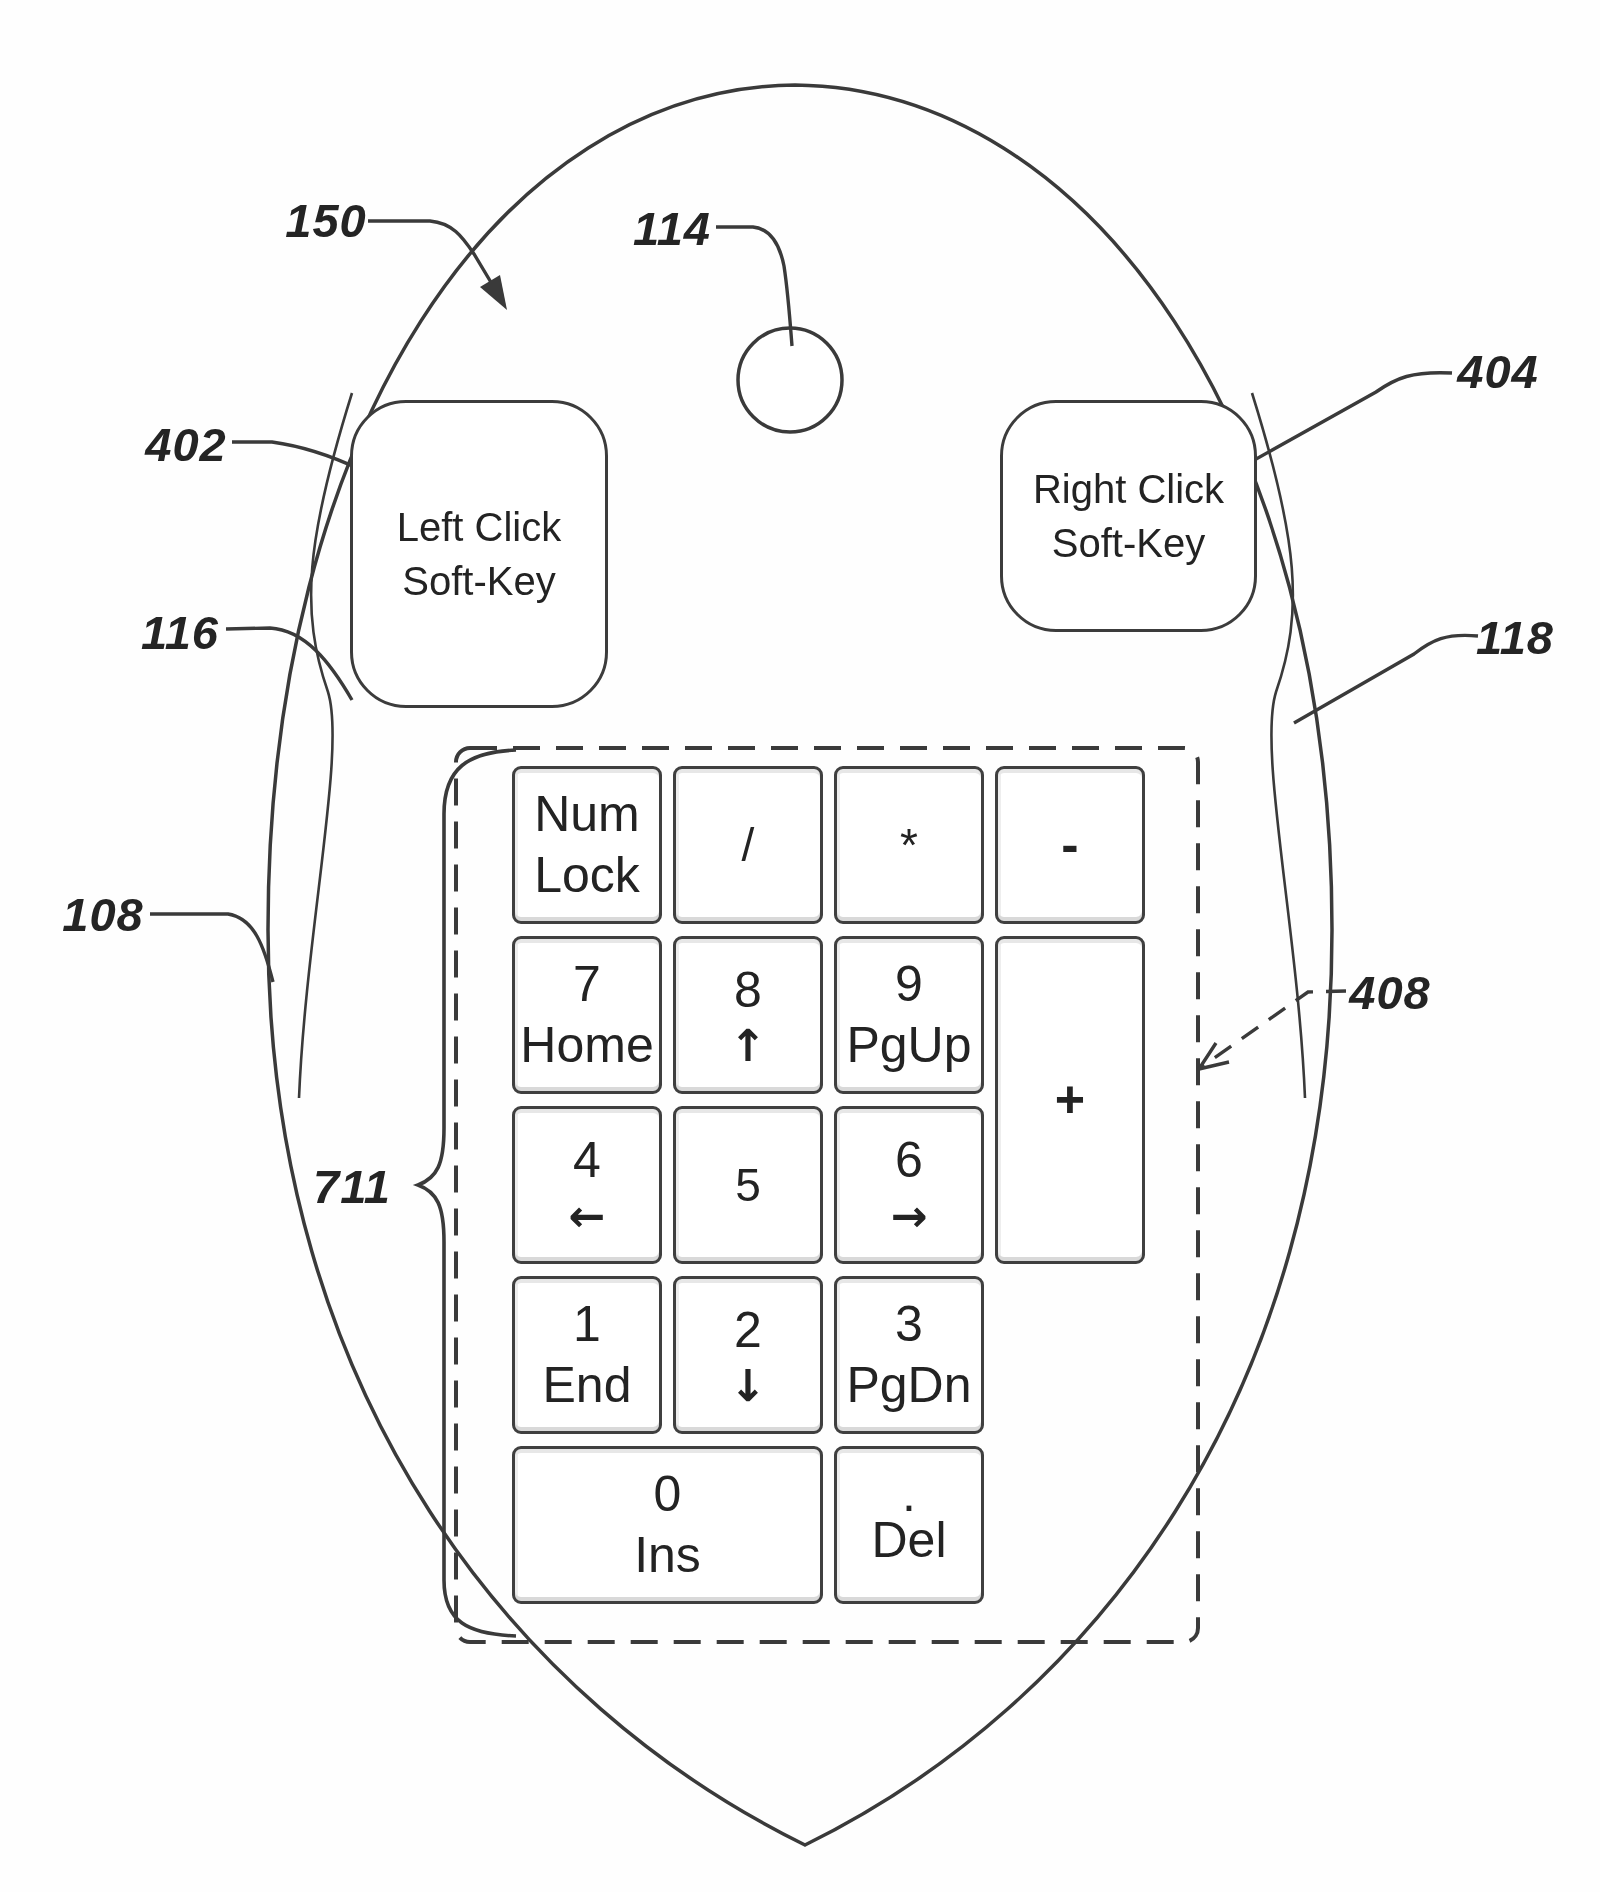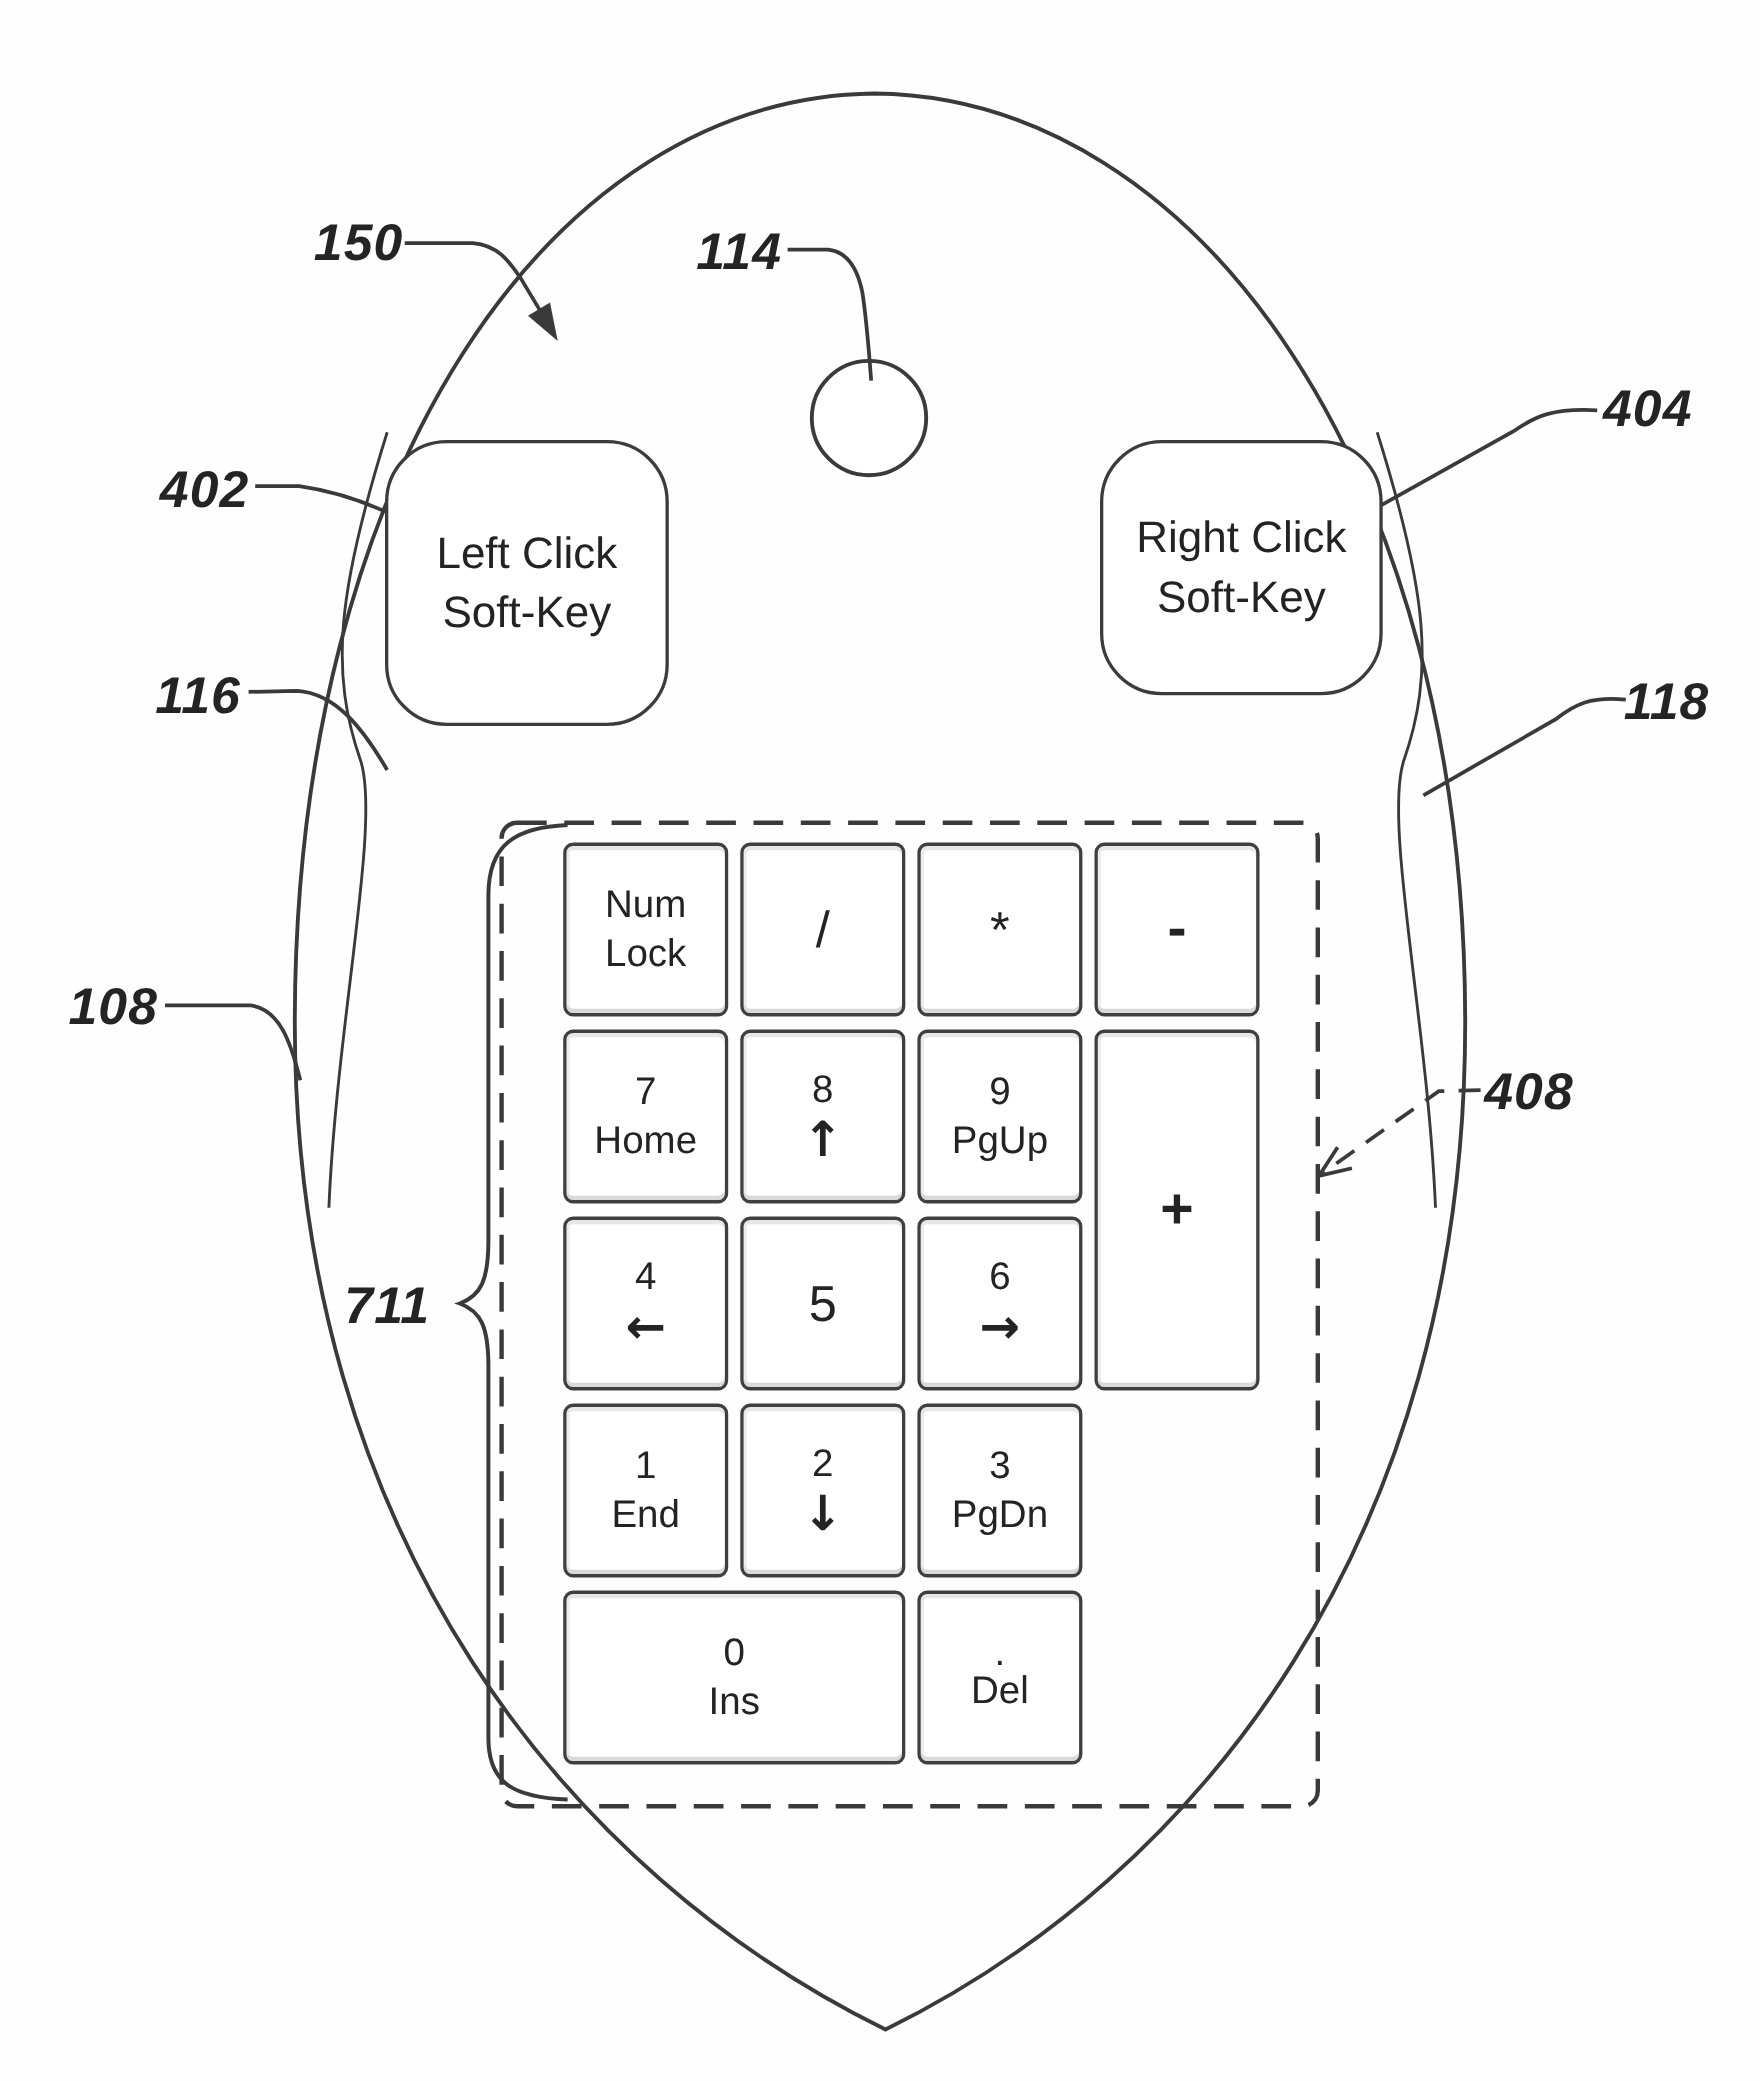--- a/index.html
+++ b/index.html
@@ -22,21 +22,21 @@
     text-align:center;font-size:40px;line-height:1.35;color:#232323;
   }
 
   .key{
     position:absolute;box-sizing:border-box;background:#fff;
     border:3px solid #3f3f3f;border-radius:9px;
     box-shadow:inset 0 4px 0 #e7e7e7, inset 0 -4px 0 #d9d9d9, inset 3px 0 0 #eee;
     display:flex;flex-direction:column;align-items:center;justify-content:center;
     text-align:center;color:#232323;gap:4px;
   }
-  .key .k-line{display:block;font-size:35px;line-height:1.15;}
+  .key .k-line{display:block;font-size:50px;line-height:1.15;}
   .key .k-big{font-size:46px;}
   .key .k-sym{font-size:52px;font-weight:700;}
   .key .k-arrow{font-family:"DejaVu Sans",sans-serif;font-size:44px;font-weight:700;line-height:1;}
 </style>
 </head>
 <body>
 
 <div id="stage">
 
   <svg id="lines" viewBox="0 0 1600 1892">
@@ -75,21 +75,21 @@
   <div class="ref-label" style="left:326px;top:220px">150</div>
   <div class="ref-label" style="left:672px;top:228px">114</div>
   <div class="ref-label" style="left:186px;top:444px">402</div>
   <div class="ref-label" style="left:1498px;top:371px">404</div>
   <div class="ref-label" style="left:180px;top:632px">116</div>
   <div class="ref-label" style="left:1515px;top:637px">118</div>
   <div class="ref-label" style="left:103px;top:914px">108</div>
   <div class="ref-label" style="left:352px;top:1186px">711</div>
   <div class="ref-label" style="left:1390px;top:992px">408</div>
 
-  <div class="softkey" style="left:350px;top:400px;width:258px;height:260px">
+  <div class="softkey" style="left:350px;top:400px;width:258px;height:308px">
     <span>Left Click</span>
     <span>Soft-Key</span>
   </div>
   <div class="softkey" style="left:1000px;top:400px;width:257px;height:232px">
     <span>Right Click</span>
     <span>Soft-Key</span>
   </div>
 
   <div class="key" style="left:512px;top:766px;width:150px;height:158px">
     <span class="k-line">Num</span>

